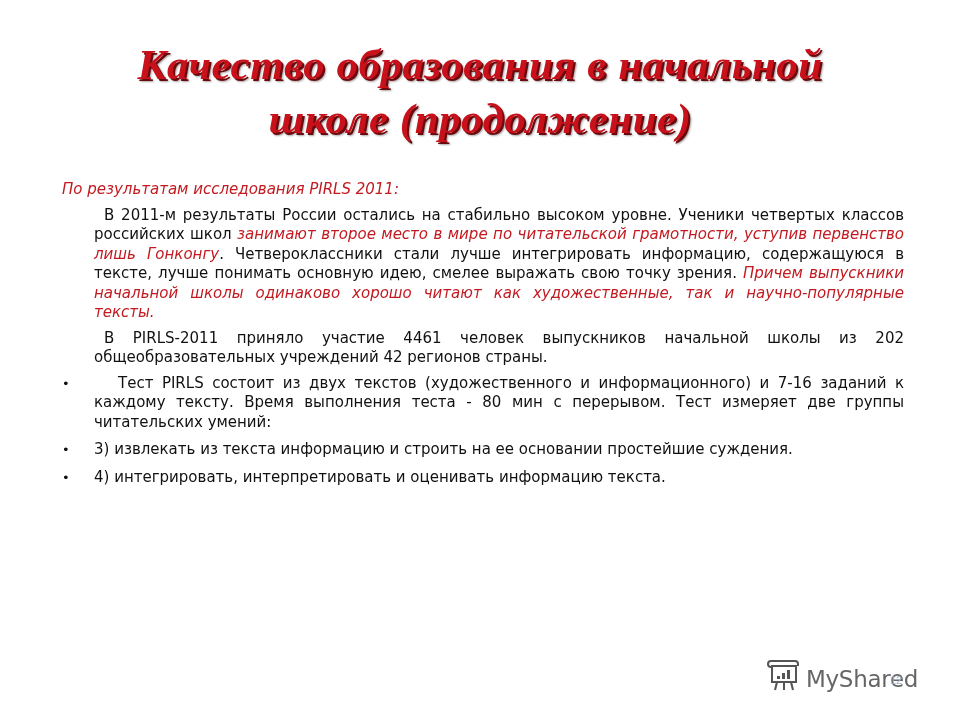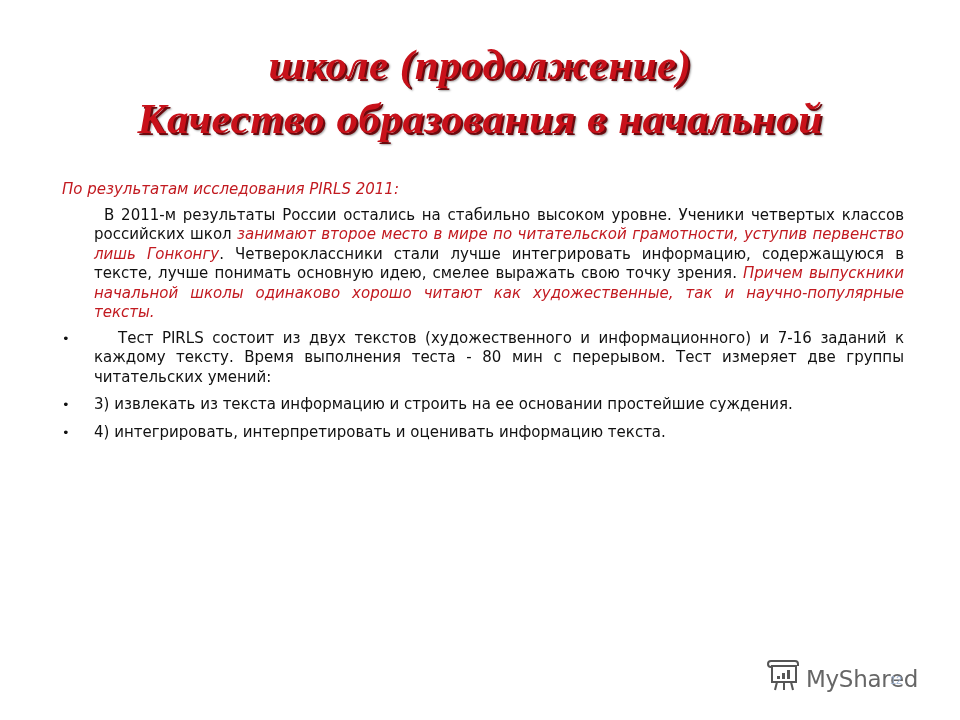--- a/index.html
+++ b/index.html
@@ -43,31 +43,34 @@
     }
     .slide-num {
       position: absolute; left: 890px; top: 674px; font-size: 11px; color: #9bb0d0;
       font-family: "Liberation Sans", sans-serif;
     }
   </style>
 </head>
 <body>
 
 <div class="title">
+  <div>Качество образования в начальной</div>
   <div>школе (продолжение)</div>
-  <div>Качество образования в начальной</div>
 </div>
 
 <div class="content">
   <p class="lead">По результатам исследования PIRLS 2011:</p>
 
   <p class="para">
     <span class="indent"></span><span>В 2011-м результаты России остались на стабильно высоком уровне. Ученики четвертых классов российских школ </span><span class="red">занимают второе место в мире по читательской грамотности, уступив первенство лишь Гонконгу</span><span>. Четвероклассники стали лучше интегрировать информацию, содержащуюся в тексте, лучше понимать основную идею, смелее выражать свою точку зрения. </span><span class="red">Причем выпускники начальной школы одинаково хорошо читают как художественные, так и научно-популярные тексты.</span>
   </p>
 
+  <p class="para">
+    <span class="indent"></span><span>В PIRLS-2011 приняло участие 4461 человек выпускников начальной школы из 202 общеобразовательных учреждений 42 регионов страны.</span>
+  </p>
 
   <div class="bullet-row">
     <span class="bullet">•</span>
     <span class="bullet-text"><span class="indent" style="display:inline-block;width:24px"></span><span>Тест PIRLS состоит из двух текстов (художественного и информационного) и 7-16 заданий к каждому тексту. Время выполнения теста - 80 мин с перерывом. Тест измеряет две группы читательских умений:</span></span>
   </div>
   <div class="bullet-row">
     <span class="bullet">•</span>
     <span class="bullet-text">3) извлекать из текста информацию и строить на ее основании простейшие суждения.</span>
   </div>
   <div class="bullet-row">

